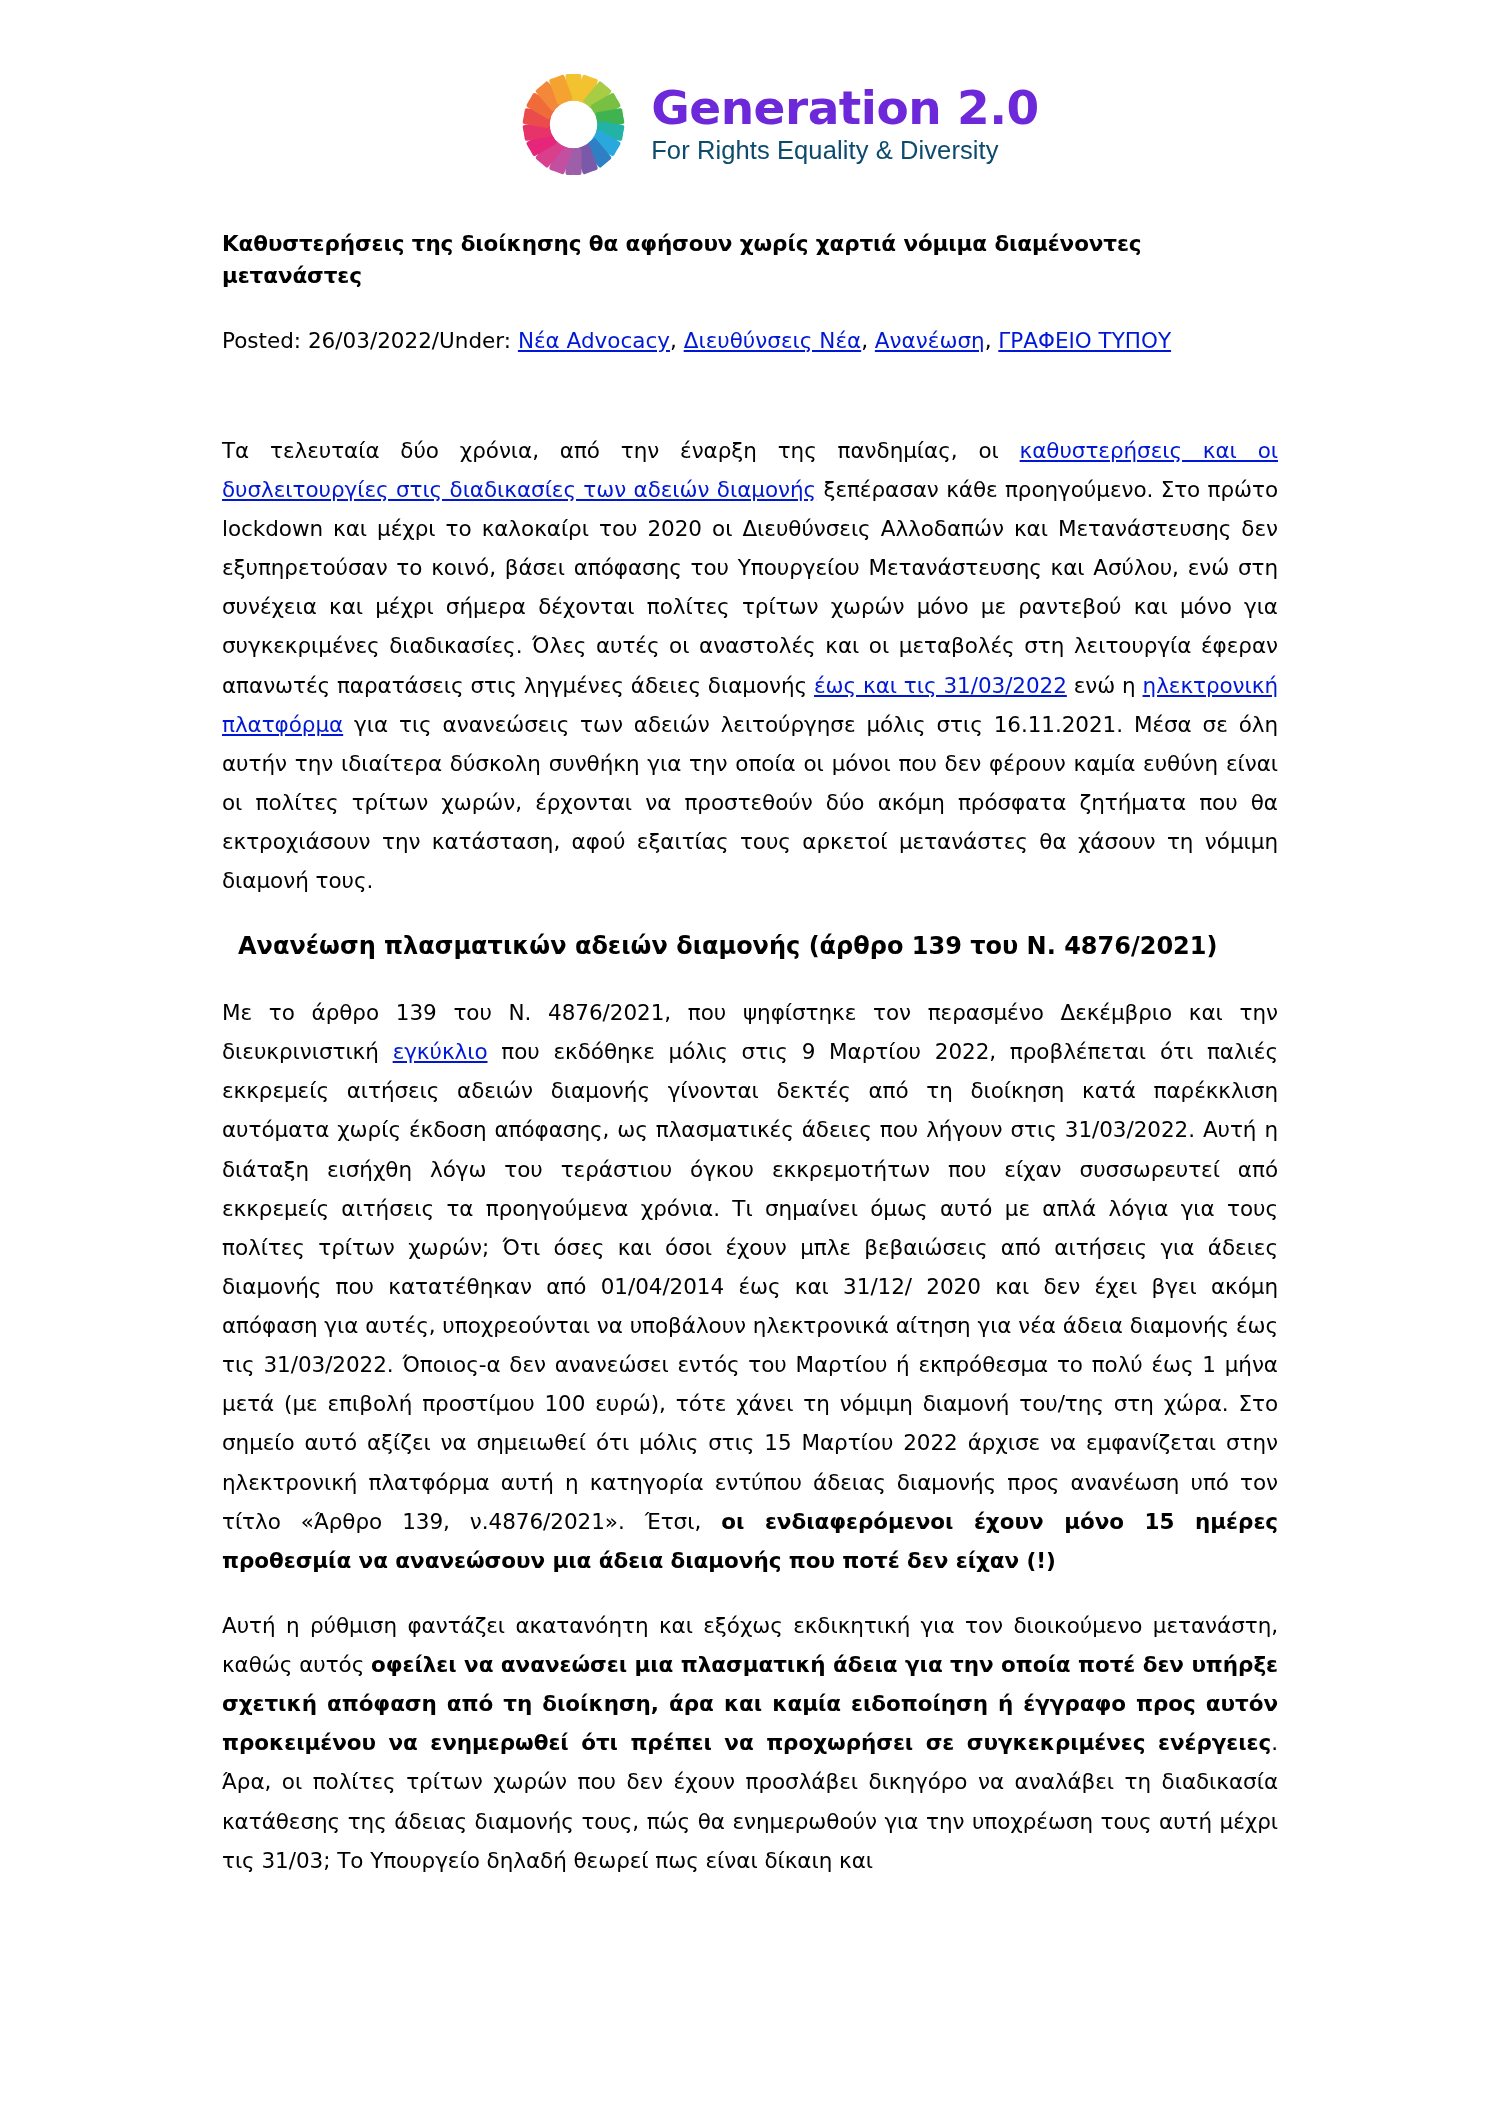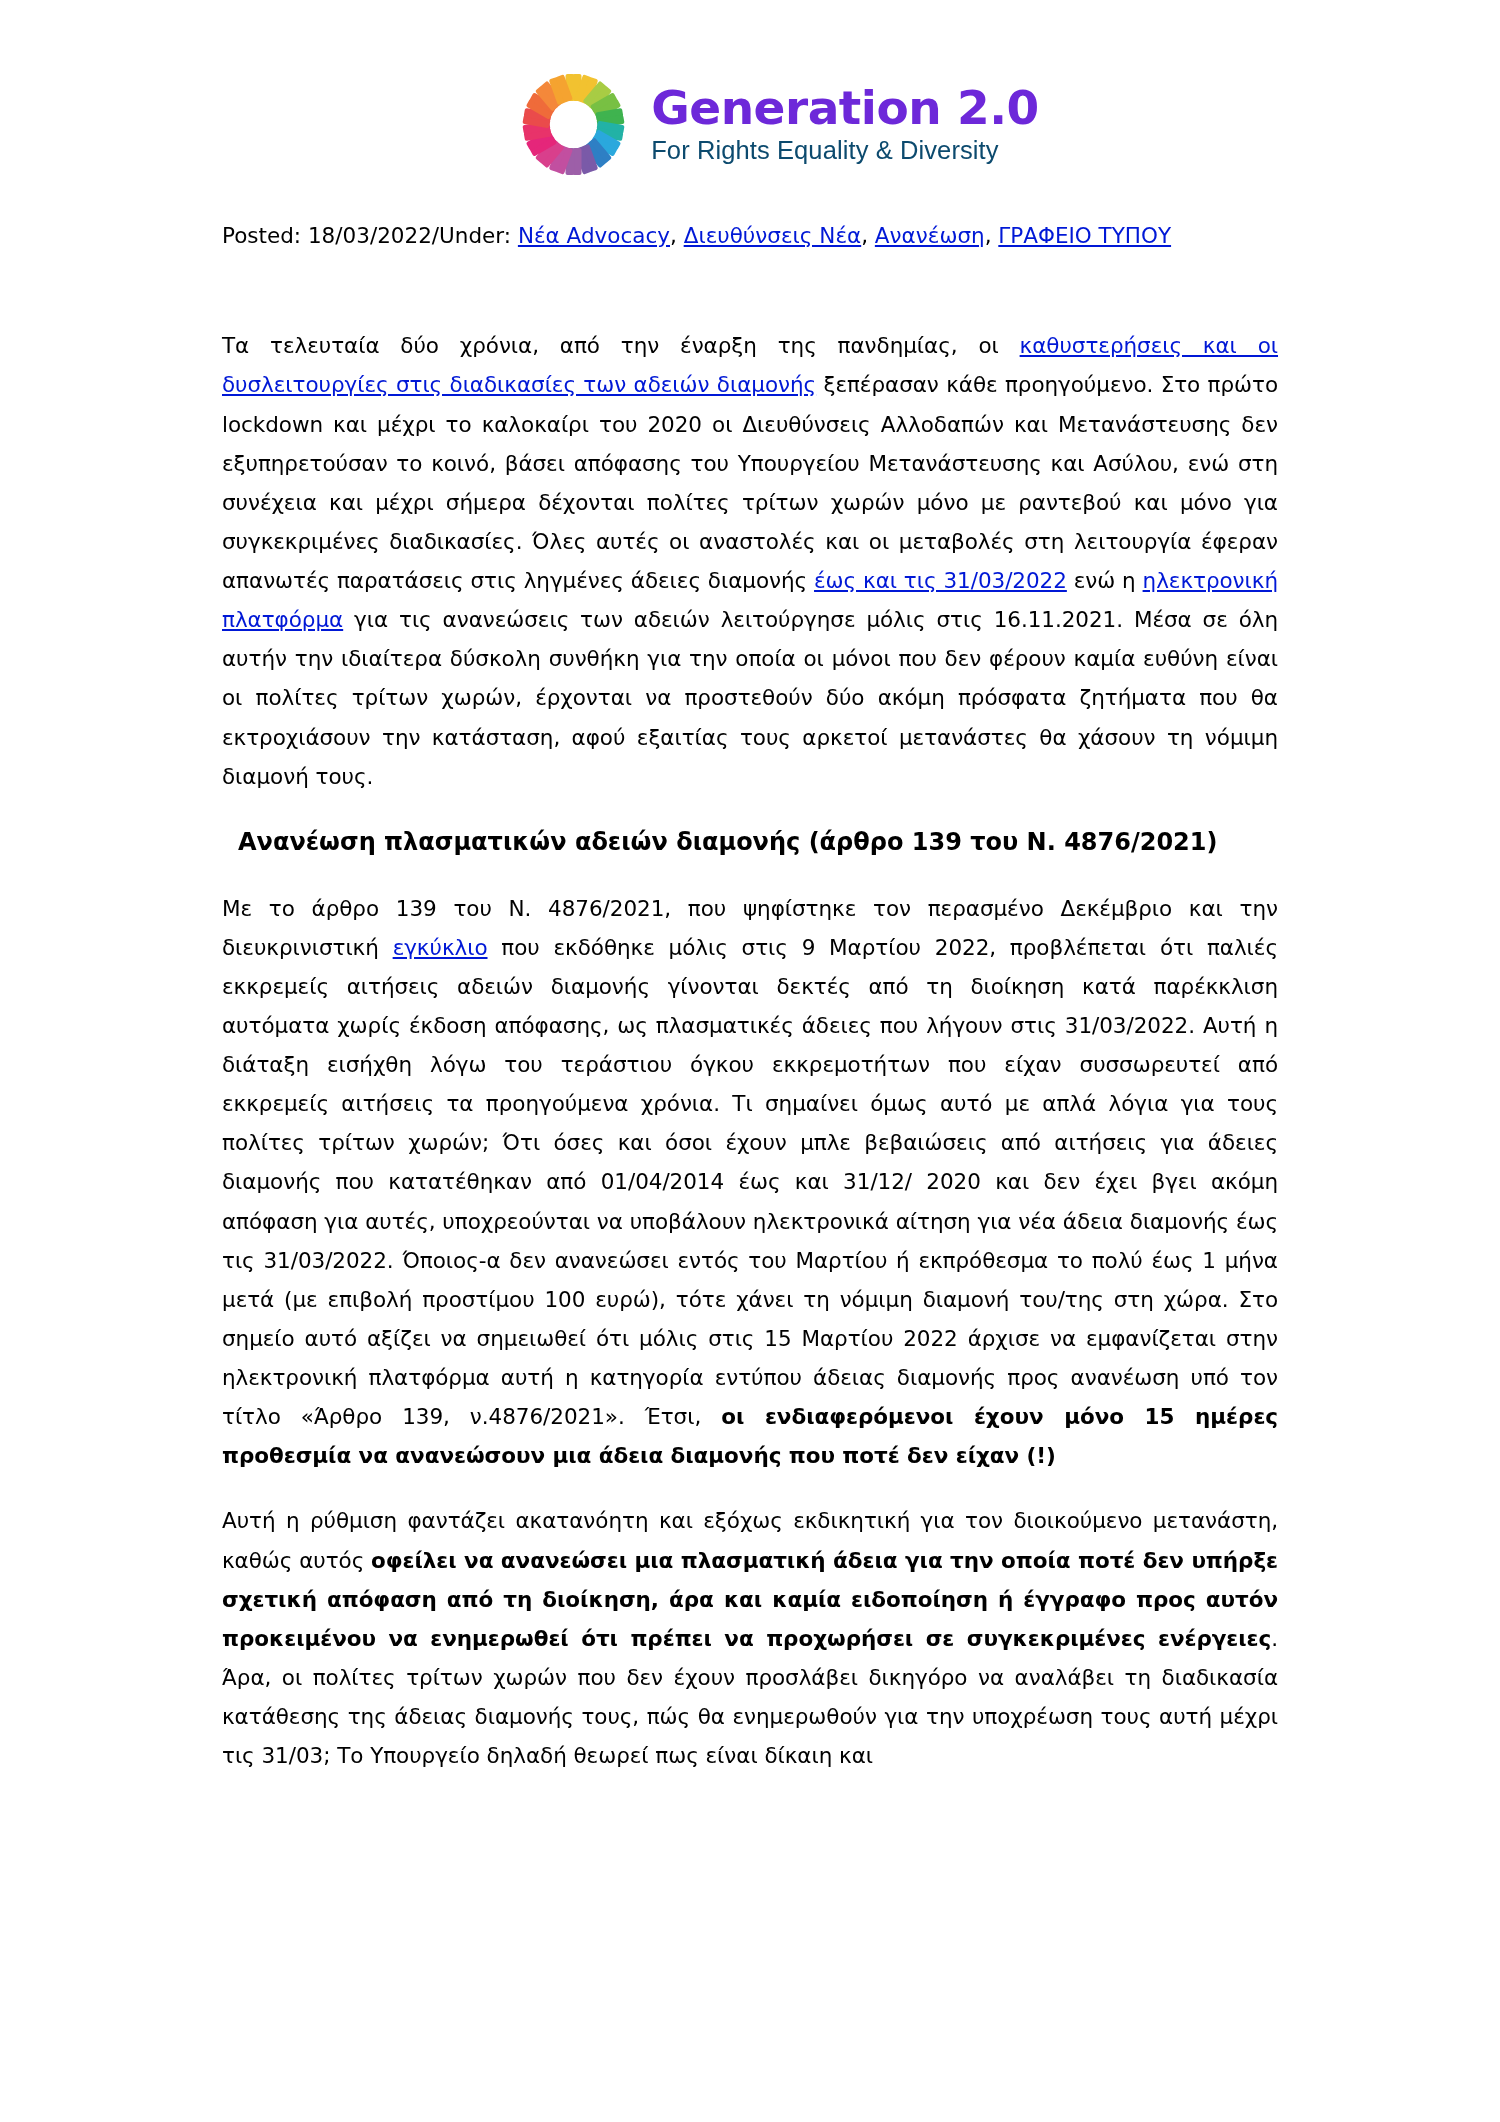--- a/index.html
+++ b/index.html
@@ -155,23 +155,24 @@
         <div class="ring-dash" style="background: rgb(244, 136, 58); transform: rotate(320deg) translate(3.5px, -37px);"></div>
         <div class="ring-dash" style="background: rgb(245, 163, 48); transform: rotate(340deg) translate(-3.5px, -37px);"></div>
         <div class="ring-dash" style="background: rgb(245, 163, 48); transform: rotate(340deg) translate(3.5px, -37px);"></div>
       </div>
     <div class="logo-wordmark">
       <div class="logo-title">Generation 2.0</div>
       <div class="logo-tagline">For Rights Equality &amp; Diversity</div>
     </div>
   </div>
 
+  <h1 class="doc-title">Καθυστερήσεις της διοίκησης θα αφήσουν χωρίς χαρτιά νόμιμα διαμένοντες μετανάστες</h1>
 
   <p class="meta-line">
-    <span>Posted: 18/03/2022/Under: </span><span id="meta-categories"><a href="#">Νέα Advocacy</a><span>, </span><a href="#">Διευθύνσεις Νέα</a><span>, </span><a href="#">Ανανέωση</a><span>, </span><a href="#">ΓΡΑΦΕΙΟ ΤΥΠΟΥ</a></span>
+    <span>Posted: 26/03/2022/Under: </span><span id="meta-categories"><a href="#">Νέα Advocacy</a><span>, </span><a href="#">Διευθύνσεις Νέα</a><span>, </span><a href="#">Ανανέωση</a><span>, </span><a href="#">ΓΡΑΦΕΙΟ ΤΥΠΟΥ</a></span>
   </p>
 
   <p class="body-par first">
     <span>Τα τελευταία δύο χρόνια, από την έναρξη της πανδημίας, οι </span><a href="#">καθυστερήσεις και οι δυσλειτουργίες στις διαδικασίες των αδειών διαμονής</a><span> ξεπέρασαν κάθε προηγούμενο. Στο πρώτο lockdown και μέχρι το καλοκαίρι του 2020 οι Διευθύνσεις Αλλοδαπών και Μετανάστευσης δεν εξυπηρετούσαν το κοινό, βάσει απόφασης του Υπουργείου Μετανάστευσης και Ασύλου, ενώ στη συνέχεια και μέχρι σήμερα δέχονται πολίτες τρίτων χωρών μόνο με ραντεβού και μόνο για συγκεκριμένες διαδικασίες. Όλες αυτές οι αναστολές και οι μεταβολές στη λειτουργία έφεραν απανωτές παρατάσεις στις ληγμένες άδειες διαμονής </span><a href="#">έως και τις 31/03/2022</a><span> ενώ η </span><a href="#">ηλεκτρονική πλατφόρμα</a><span> για τις ανανεώσεις των αδειών λειτούργησε μόλις στις 16.11.2021. Μέσα σε όλη αυτήν την ιδιαίτερα δύσκολη συνθήκη για την οποία οι μόνοι που δεν φέρουν καμία ευθύνη είναι οι πολίτες τρίτων χωρών, έρχονται να προστεθούν δύο ακόμη πρόσφατα ζητήματα που θα εκτροχιάσουν την κατάσταση, αφού εξαιτίας τους αρκετοί μετανάστες θα χάσουν τη νόμιμη διαμονή τους.</span>
   </p>
 
   <p class="subhead">Ανανέωση πλασματικών αδειών διαμονής (άρθρο 139 του Ν. 4876/2021)</p>
 
   <p class="body-par">
     <span>Με το άρθρο 139 του Ν. 4876/2021, που ψηφίστηκε τον περασμένο Δεκέμβριο και την διευκρινιστική </span><a href="#">εγκύκλιο</a><span> που εκδόθηκε μόλις στις 9 Μαρτίου 2022, προβλέπεται ότι παλιές εκκρεμείς αιτήσεις αδειών διαμονής γίνονται δεκτές από τη διοίκηση κατά παρέκκλιση αυτόματα χωρίς έκδοση απόφασης, ως πλασματικές άδειες που λήγουν στις 31/03/2022. Αυτή η διάταξη εισήχθη λόγω του τεράστιου όγκου εκκρεμοτήτων που είχαν συσσωρευτεί από εκκρεμείς αιτήσεις τα προηγούμενα χρόνια. Τι σημαίνει όμως αυτό με απλά λόγια για τους πολίτες τρίτων χωρών; Ότι όσες και όσοι έχουν μπλε βεβαιώσεις από αιτήσεις για άδειες διαμονής που κατατέθηκαν από 01/04/2014 έως και 31/12/ 2020 και δεν έχει βγει ακόμη απόφαση για αυτές, υποχρεούνται να υποβάλουν ηλεκτρονικά αίτηση για νέα άδεια διαμονής έως τις 31/03/2022. Όποιος-α δεν ανανεώσει εντός του Μαρτίου ή εκπρόθεσμα το πολύ έως 1 μήνα μετά (με επιβολή προστίμου 100 ευρώ), τότε χάνει τη νόμιμη διαμονή του/της στη χώρα. Στο σημείο αυτό αξίζει να σημειωθεί ότι μόλις στις 15 Μαρτίου 2022 άρχισε να εμφανίζεται στην ηλεκτρονική πλατφόρμα αυτή η κατηγορία εντύπου άδειας διαμονής προς ανανέωση υπό τον τίτλο «Άρθρο 139, ν.4876/2021». Έτσι, </span><b>οι ενδιαφερόμενοι έχουν μόνο 15 ημέρες προθεσμία να ανανεώσουν μια άδεια διαμονής που ποτέ δεν είχαν (!)</b>

